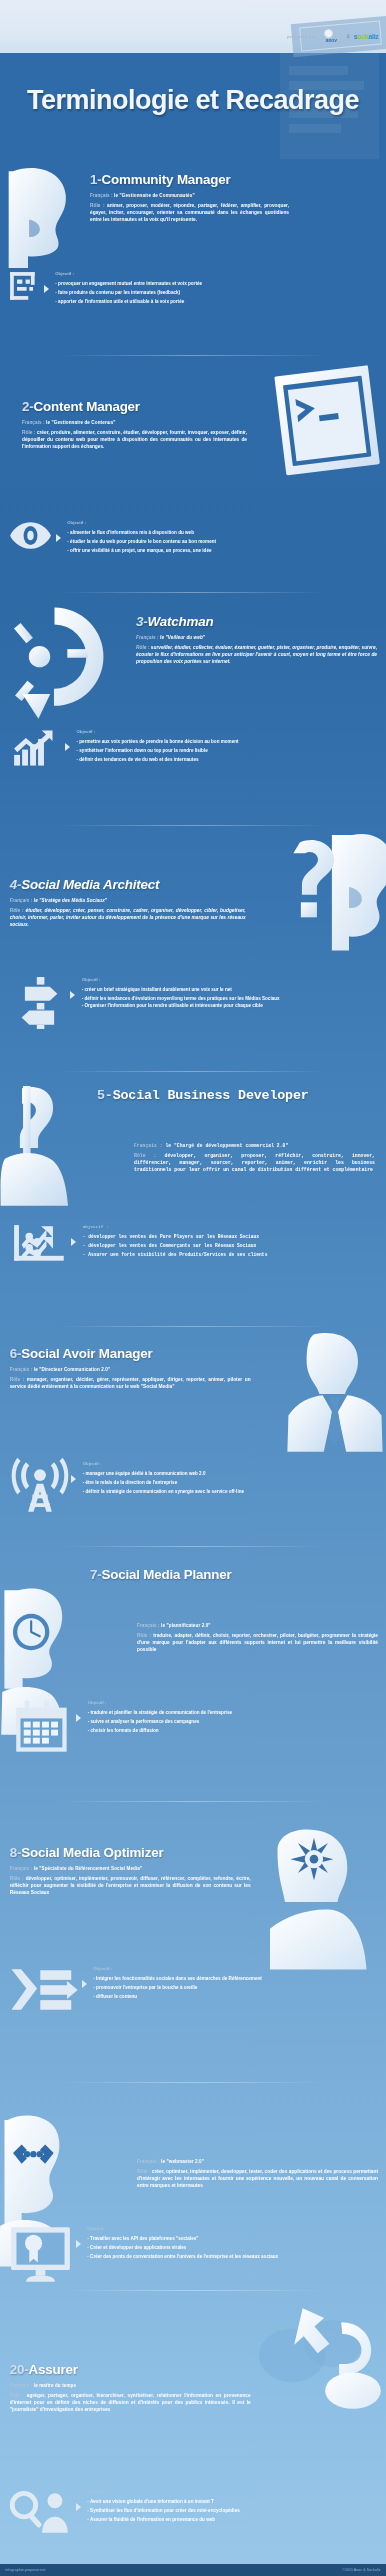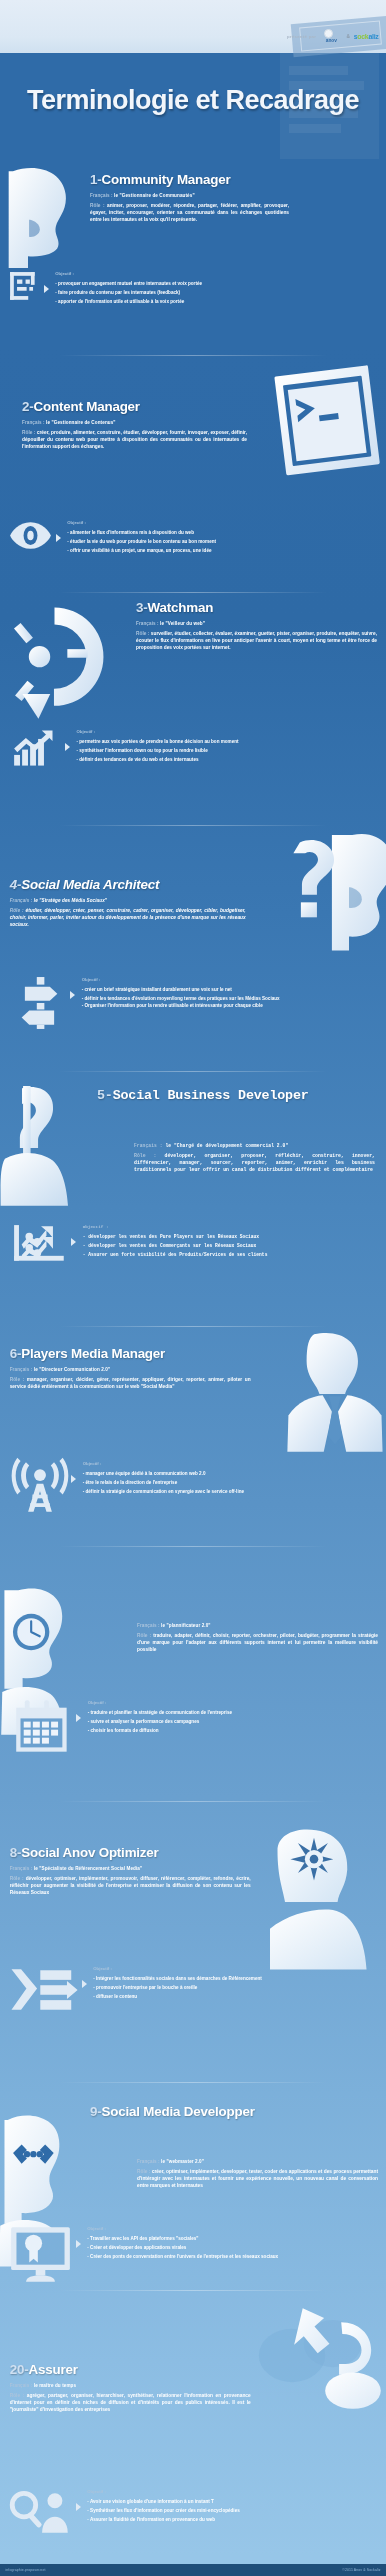--- a/index.html
+++ b/index.html
@@ -273,21 +273,21 @@
             </linearGradient>
           </defs>
         <path d="M100 8 A92 92 0 1 1 99 192 L99 160 A60 60 0 1 0 100 40 Z" fill="url(#g3)"></path>
         <circle cx="72" cy="100" r="20" fill="url(#g3)"></circle>
         <rect x="34" y="38" width="16" height="36" fill="url(#g3)" transform="rotate(-40 42 56)"></rect>
         <rect x="124" y="86" width="38" height="16" fill="url(#g3)"></rect>
         <rect x="36" y="146" width="16" height="36" fill="url(#g3)" transform="rotate(40 44 164)"></rect>
         <path d="M40 170 L92 170 L70 216 Z" fill="url(#g3)"></path>
       </svg>
     </div>
-    <div style="position:absolute;left:136px;top:0;width:241px;">
+    <div style="position:absolute;left:136px;top:14px;width:241px;font-style:italic;">
       <div class="stitle"><span class="num">3-</span><span>Watchman</span></div>
       <div class="fr"><span>Français :</span> <b>le "Veilleur du web"</b></div>
       <div class="role" style="width:241px;"><span class="k">Rôle :</span> <span>surveiller, étudier, collecter, évaluer, éxaminer, guetter, pister, organiser, produire, enquêter, suivre, écouter le flux d'informations en live pour anticiper l'avenir à court, moyen et long terme et être force de proposition des voix portées sur internet.</span></div>
     </div>
     <div class="objwrap" style="position:absolute;left:11.8px;top:128px;width:376px;">
       <span class="icon">
         <svg width="49" height="38" viewBox="0 0 92 70">
             <g fill="#dfeaf5">
           <rect x="4" y="48" width="11" height="20"></rect>
               <rect x="19" y="38" width="11" height="30"></rect>
@@ -416,21 +416,21 @@
               <stop offset="1" stop-color="#c9ddf1"></stop>
             </linearGradient>
           </defs>
         <path d="M60 6 C108 -4 142 18 142 56 C142 88 122 100 118 118 L70 118 C66 100 46 88 46 56 C46 28 50 12 60 6 Z" fill="url(#g6)"></path>
         <path d="M12 158 C28 132 56 122 76 120 L94 152 L78 226 L10 226 Z" fill="url(#g6)"></path>
         <path d="M186 158 C170 132 142 122 122 120 L104 152 L120 226 L188 226 Z" fill="url(#g6)"></path>
         <path d="M88 122 L110 122 L104 146 L112 196 L99 212 L86 196 L94 146 Z" fill="#5a93c6"></path>
       </svg>
     </div>
     <div style="position:absolute;left:9.7px;top:10.7px;width:247px;">
-      <div class="stitle"><span class="num">6-</span><span>Players Media Manager</span></div>
+      <div class="stitle"><span class="num">6-</span><span>Social Avoir Manager</span></div>
       <div class="fr"><span>Français :</span> <b>le "Directeur Communication 2.0"</b></div>
       <div class="role" style="width:241px;"><span class="k">Rôle :</span> <span>manager, organiser, décider, gérer, représenter, appliquer, diriger, reporter, animer, piloter un service dédié entièrement à la communication sur le web "Social Media"</span></div>
     </div>
     <div class="objwrap" style="position:absolute;left:13px;top:125px;width:376px;">
       <span class="icon">
         <svg width="54" height="52" viewBox="0 0 100 96">
             <g fill="#dfeaf5">
           <circle cx="50" cy="26" r="11"></circle>
           <path d="M30 8 C22 16 22 36 30 46 L24 52 C12 38 12 14 24 2 Z"></path>
           <path d="M70 8 C78 16 78 36 70 46 L76 52 C88 38 88 14 76 2 Z"></path>
@@ -463,20 +463,23 @@
           <stop offset="0" stop-color="#ffffff"></stop>
               <stop offset="1" stop-color="#cfe2f3"></stop>
             </linearGradient>
           </defs>
         <path d="M38 6 C82 -6 120 14 120 54 C120 88 100 100 96 118 C94 130 104 136 100 150 C96 166 70 172 46 170 L46 190 L12 190 L12 6 Z" fill="url(#g7)"></path>
         <circle cx="62" cy="84" r="34" fill="#4a86bd"></circle>
         <circle cx="62" cy="84" r="26" fill="#e8f1fa"></circle>
         <path d="M62 84 L62 64 M62 84 L78 92" stroke="#3a77b2" stroke-width="4" fill="none" stroke-linecap="round"></path>
         <path d="M8 196 C36 182 76 184 98 200 C116 214 122 248 124 276 L6 276 Z" fill="url(#g7)"></path>
       </svg>
+    </div>
+    <div style="position:absolute;left:90px;top:11.8px;width:290px;">
+      <div class="stitle"><span class="num">7-</span><span>Social Media Planner</span></div>
     </div>
     <div style="position:absolute;left:137px;top:61px;width:241px;">
       <div class="fr"><span>Français :</span> <b>le "plannificateur 2.0"</b></div>
       <div class="role" style="width:241px;"><span class="k">Rôle :</span> <span>traduire, adapter, définir, choisir, reporter, orchestrer, piloter, budgéter, programmer la stratégie d'une marque pour l'adapter aux différents supports internet et lui permettre la meilleure visibilité possible</span></div>
     </div>
     <div class="objwrap" style="position:absolute;left:13px;top:144px;width:376px;">
       <span class="icon">
         <svg width="59" height="54" viewBox="0 0 110 100">
             <g fill="#dfeaf5">
           <rect x="22" y="0" width="9" height="26" rx="4"></rect>
@@ -527,21 +530,21 @@
           <path d="M82 16 L92 56 L82 96 L72 56 Z"></path>
           <path d="M38 56 L78 46 L118 56 L78 66 Z"></path>
           <path d="M52 26 L86 48 L108 82 L74 60 Z"></path>
           <path d="M108 26 L86 60 L52 82 L74 48 Z"></path>
         </g>
         <circle cx="82" cy="56" r="17" fill="#e8f1fa"></circle>
         <circle cx="82" cy="56" r="8" fill="#3a6fa5"></circle>
       </svg>
     </div>
     <div style="position:absolute;left:9.7px;top:35px;width:268px;">
-      <div class="stitle"><span class="num">8-</span><span>Social Anov Optimizer</span></div>
+      <div class="stitle"><span class="num">8-</span><span>Social Media Optimizer</span></div>
       <div class="fr"><span>Français :</span> <b>le "Spécialiste du Référencement Social Media"</b></div>
       <div class="role" style="width:241px;"><span class="k">Rôle :</span> <span>développer, optimiser, implémenter, promouvoir, diffuser, référencer, compléter, refondre, écrire, réfléchir pour augmenter la visibilité de l'entreprise et maximiser la diffusion de son contenu sur les Réseaux Sociaux</span></div>
     </div>
     <div class="objwrap" style="position:absolute;left:8.6px;top:155px;width:376px;">
       <span class="icon">
         <svg width="69" height="48" viewBox="0 0 128 90">
             <g fill="#dfeaf5">
           <path d="M4 6 L22 6 L52 42 L22 82 L4 82 L32 42 Z"></path>
           <rect x="58" y="8" width="58" height="18"></rect>
           <path d="M58 36 L108 36 L108 28 L128 45 L108 62 L108 54 L58 54 Z"></path>
@@ -575,23 +578,20 @@
         <g fill="#2f6ba8">
           <path d="M30 76 L46 60 L56 70 L48 78 L56 86 L46 96 Z"></path>
           <path d="M106 76 L90 60 L80 70 L88 78 L80 86 L90 96 Z"></path>
           <circle cx="56" cy="78" r="6"></circle>
             <circle cx="68" cy="78" r="6"></circle>
             <circle cx="80" cy="78" r="6"></circle>
         </g>
         <path d="M6 212 C34 196 78 198 100 214 C120 230 126 262 128 288 L4 288 Z" fill="url(#g9)"></path>
       </svg>
     </div>
-    <div style="position:absolute;left:90px;top:11.8px;width:290px;">
-      <div class="stitle"><span class="num">9-</span><span>Social Media Developper</span></div>
-    </div>
     <div style="position:absolute;left:137px;top:60px;width:241px;">
       <div class="fr"><span>Français :</span> <b>le "webmaster 2.0"</b></div>
       <div class="role" style="width:241px;"><span class="k">Rôle :</span> <span>créer, optimiser, implémenter, developper, tester, coder des applications et des process permettant d'intéragir avec les internautes et fournir une expérience nouvelle, un nouveau canal de conversation entre marques et Internautes</span></div>
     </div>
     <div class="objwrap" style="position:absolute;left:8.6px;top:133px;width:376px;">
       <span class="icon">
         <svg width="63" height="56" viewBox="0 0 118 104">
             <g fill="#dfeaf5">
           <rect x="4" y="2" width="110" height="80" rx="3"></rect>
         </g>

